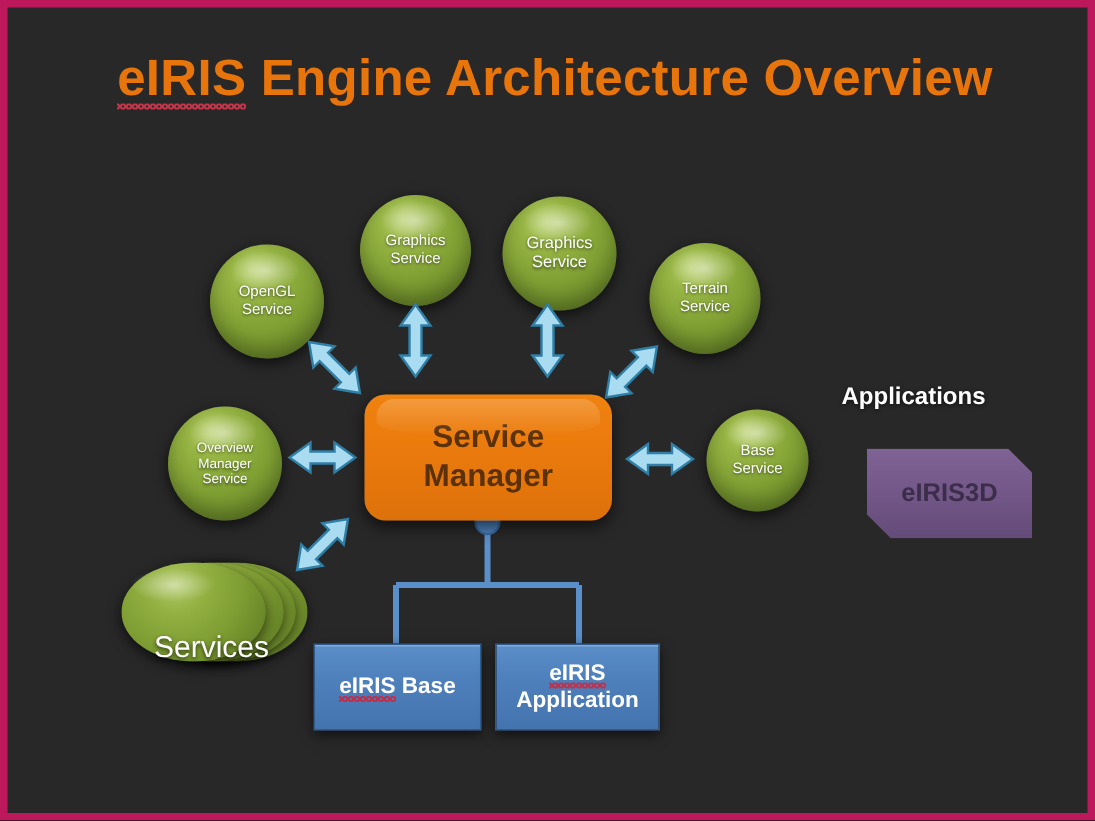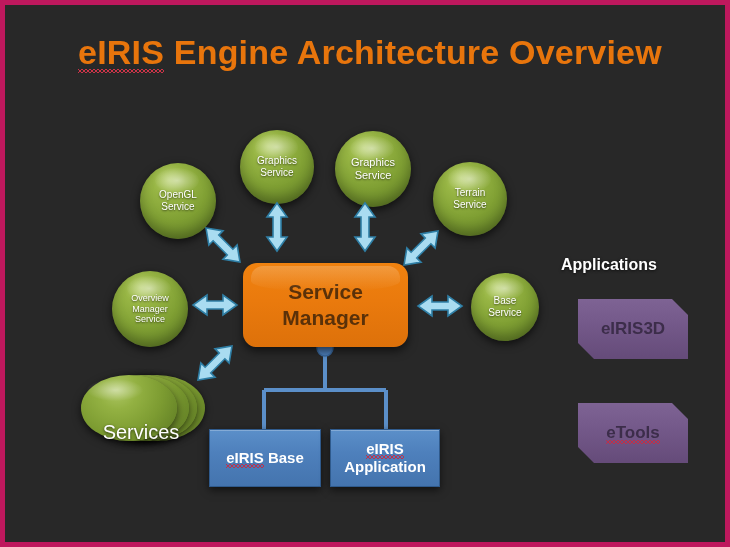--- a/index.html
+++ b/index.html
@@ -300,17 +300,14 @@
       <span class="sp-err sp-err-dark">eIRIS</span><br><span>Application</span>
     </span>
   </div>
 
   <div id="applications-heading">Applications</div>
 
   <div class="purple-box" style="left:573px; top:294px; width:110px; height:60px;">
     <span>eIRIS3D</span>
   </div>
 
-  <div class="purple-box" style="left:573px; top:398px; width:110px; height:60px;">
-    <span class="sp-err sp-err-dark">eTools</span>
-  </div>
 
 </div>
 
 </body></html>

